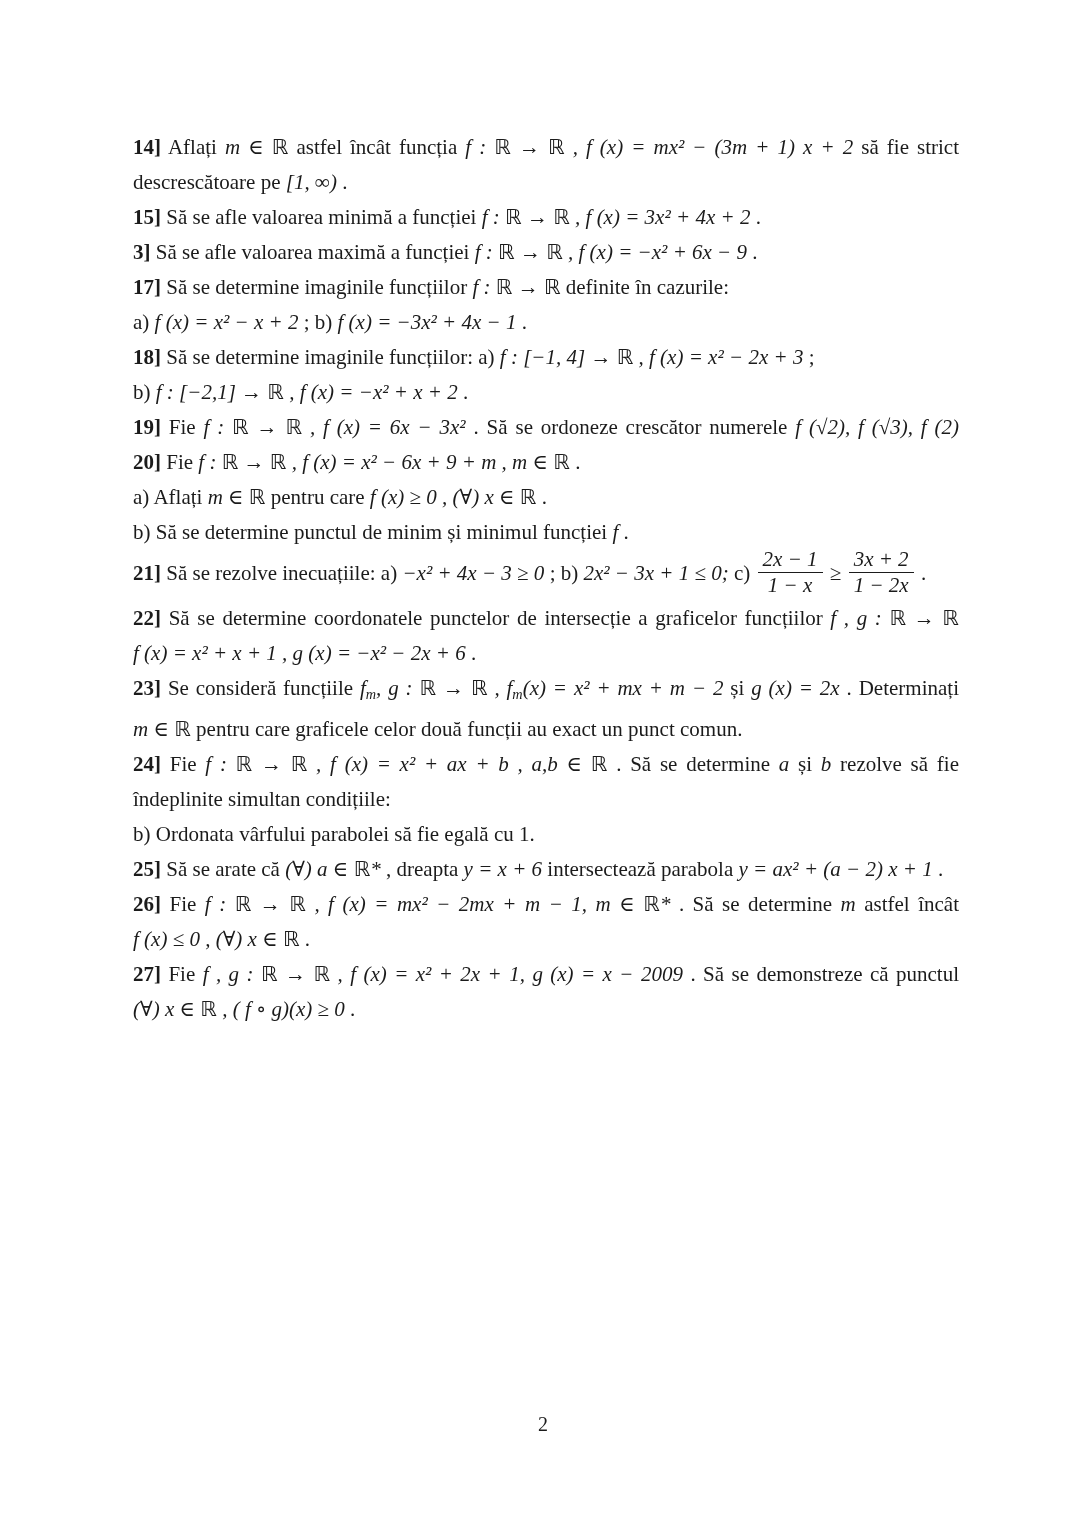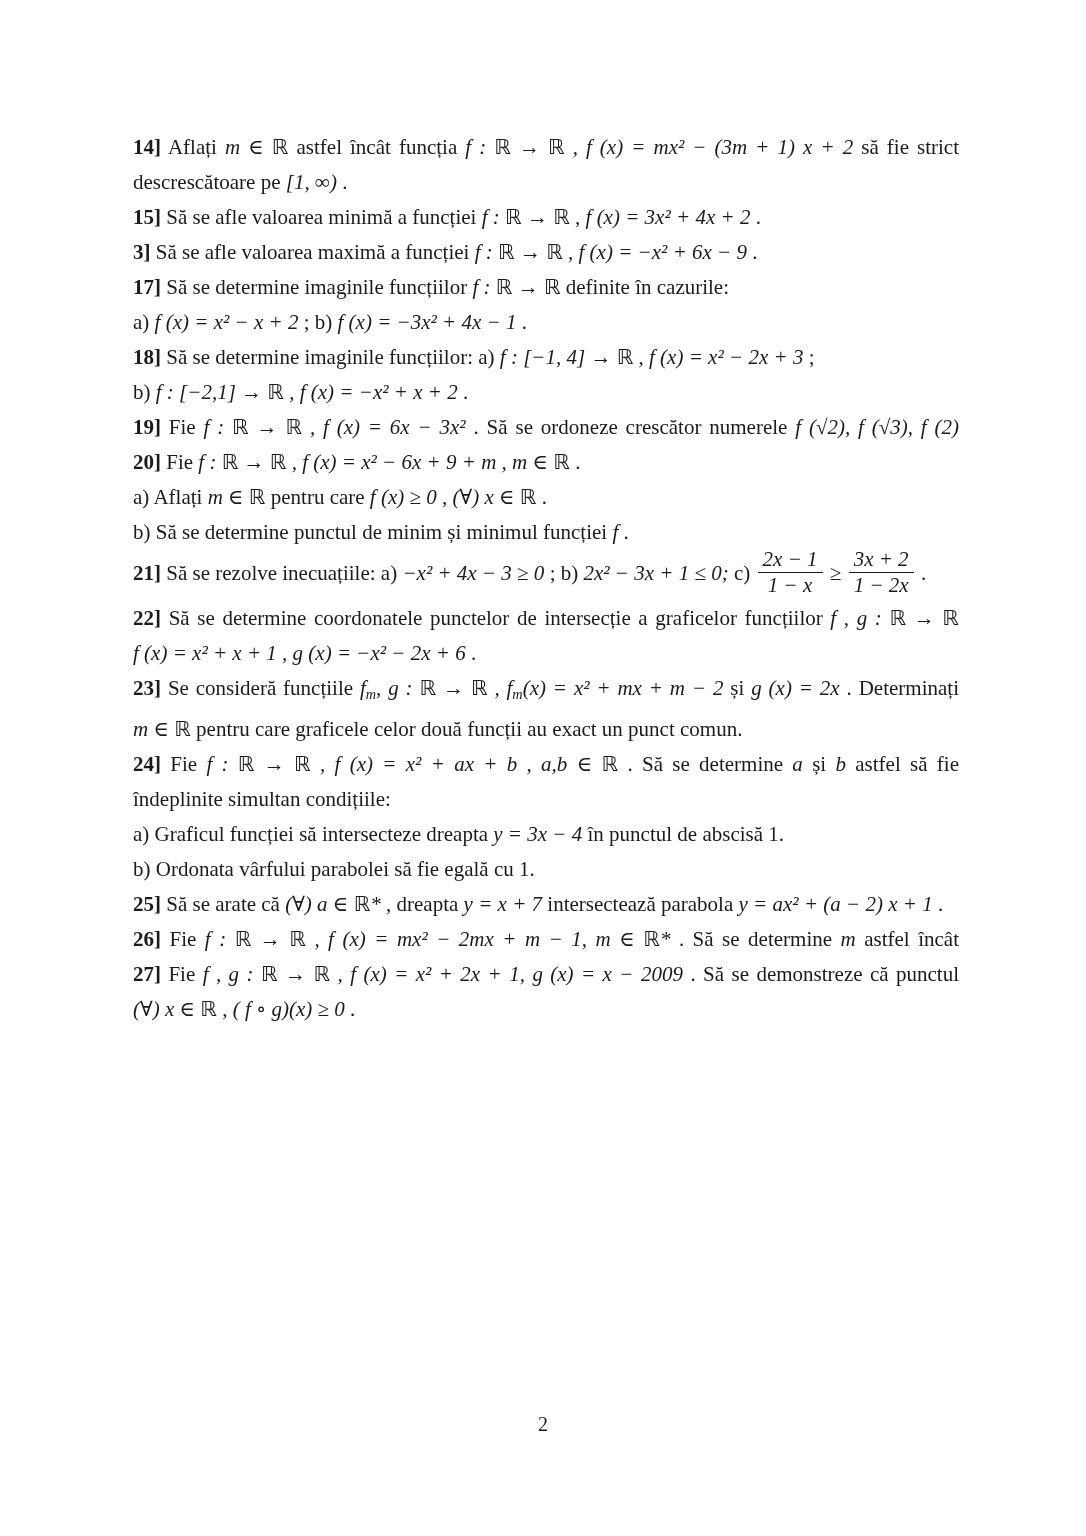--- a/index.html
+++ b/index.html
@@ -76,23 +76,23 @@
       <p class="line"><span class="seg-text">b) </span><span class="seg-math">f : [−2,1] → ℝ ,  f (x) = −x² + x + 2</span><span class="seg-text"> .</span></p>
       <p class="line justify"><span class="seg-bold">19]</span><span class="seg-text"> Fie </span><span class="seg-math">f : ℝ → ℝ , f (x) = 6x − 3x²</span><span class="seg-text"> . Să se ordoneze crescător numerele </span><span class="seg-math">f (√2), f (√3), f (2)</span></p>
       <p class="line"><span class="seg-bold">20]</span><span class="seg-text"> Fie </span><span class="seg-math">f : ℝ → ℝ ,  f (x) = x² − 6x + 9 + m ,  m ∈ ℝ</span><span class="seg-text"> .</span></p>
       <p class="line"><span class="seg-text">a) Aflați </span><span class="seg-math">m ∈ ℝ</span><span class="seg-text"> pentru care </span><span class="seg-math">f (x) ≥ 0 , (∀) x ∈ ℝ</span><span class="seg-text"> .</span></p>
       <p class="line"><span class="seg-text">b) Să se determine punctul de minim și minimul funcției </span><span class="seg-math">f</span><span class="seg-text"> .</span></p>
       <p class="line"><span class="seg-bold">21]</span><span class="seg-text"> Să se rezolve inecuațiile:  a) </span><span class="seg-math">−x² + 4x − 3 ≥ 0</span><span class="seg-text"> ; b) </span><span class="seg-math">2x² − 3x + 1 ≤ 0;</span><span class="seg-text">  c) </span><span class="frac"><span class="num">2x − 1</span><span class="den">1 − x</span></span><span class="seg-math"> ≥ </span><span class="frac"><span class="num">3x + 2</span><span class="den">1 − 2x</span></span><span class="seg-text"> .</span></p>
       <p class="line justify"><span class="seg-bold">22]</span><span class="seg-text"> Să se determine coordonatele punctelor de intersecție a graficelor funcțiilor </span><span class="seg-math">f , g : ℝ → ℝ</span></p>
       <p class="line"><span class="seg-math">f (x) = x² + x + 1 ,  g (x) = −x² − 2x + 6</span><span class="seg-text"> .</span></p>
       <p class="line justify"><span class="seg-bold">23]</span><span class="seg-text"> Se consideră funcțiile </span><span class="seg-math">f</span><span class="seg-sub">m</span><span class="seg-math">, g : ℝ → ℝ ,  f</span><span class="seg-sub">m</span><span class="seg-math">(x) = x² + mx + m − 2</span><span class="seg-text"> și </span><span class="seg-math">g (x) = 2x</span><span class="seg-text"> . Determinați</span></p>
       <p class="line"><span class="seg-math">m ∈ ℝ</span><span class="seg-text"> pentru care graficele celor două funcții au exact un punct comun.</span></p>
-      <p class="line justify"><span class="seg-bold">24]</span><span class="seg-text"> Fie </span><span class="seg-math">f : ℝ → ℝ ,  f (x) = x² + ax + b ,  a,b ∈ ℝ</span><span class="seg-text"> . Să se determine </span><span class="seg-math">a</span><span class="seg-text"> și </span><span class="seg-math">b</span><span class="seg-text"> astfel să fie</span></p>
+      <p class="line justify"><span class="seg-bold">24]</span><span class="seg-text"> Fie </span><span class="seg-math">f : ℝ → ℝ ,  f (x) = x² + ax + b ,  a,b ∈ ℝ</span><span class="seg-text"> . Să se determine </span><span class="seg-math">a</span><span class="seg-text"> și </span><span class="seg-math">b</span><span class="seg-text"> rezolve să fie</span></p>
       <p class="line"><span class="seg-text">îndeplinite simultan condițiile:</span></p>
-      <p class="line"><span class="seg-text">a) Graficul funcției să intersecteze dreapta </span><span class="seg-math">y = 3x − 4</span><span class="seg-text"> în punctul de abscisă 1.</span></p>
       <p class="line"><span class="seg-text">b) Ordonata vârfului parabolei să fie egală cu 1.</span></p>
-      <p class="line"><span class="seg-bold">25]</span><span class="seg-text"> Să se arate că </span><span class="seg-math">(∀) a ∈ ℝ*</span><span class="seg-text"> , dreapta </span><span class="seg-math">y = x + 7</span><span class="seg-text"> intersectează parabola </span><span class="seg-math">y = ax² + (a − 2) x + 1</span><span class="seg-text"> .</span></p>
+      <p class="line"><span class="seg-bold">25]</span><span class="seg-text"> Să se arate că </span><span class="seg-math">(∀) a ∈ ℝ*</span><span class="seg-text"> , dreapta </span><span class="seg-math">y = x + 6</span><span class="seg-text"> intersectează parabola </span><span class="seg-math">y = ax² + (a − 2) x + 1</span><span class="seg-text"> .</span></p>
       <p class="line justify"><span class="seg-bold">26]</span><span class="seg-text"> Fie </span><span class="seg-math">f : ℝ → ℝ ,  f (x) = mx² − 2mx + m − 1,  m ∈ ℝ*</span><span class="seg-text"> . Să se determine </span><span class="seg-math">m</span><span class="seg-text"> astfel încât</span></p>
+      <p class="line"><span class="seg-math">f (x) ≤ 0 , (∀) x ∈ ℝ</span><span class="seg-text"> .</span></p>
       <p class="line justify"><span class="seg-bold">27]</span><span class="seg-text"> Fie </span><span class="seg-math">f , g : ℝ → ℝ ,  f (x) = x² + 2x + 1,  g (x) = x − 2009</span><span class="seg-text"> . Să se demonstreze că punctul</span></p>
       <p class="line"><span class="seg-math">(∀) x ∈ ℝ , ( f ∘ g)(x) ≥ 0</span><span class="seg-text"> .</span></p>
     </div>
   <div class="page-number">2</div>
 </div>
 
 </body></html>

